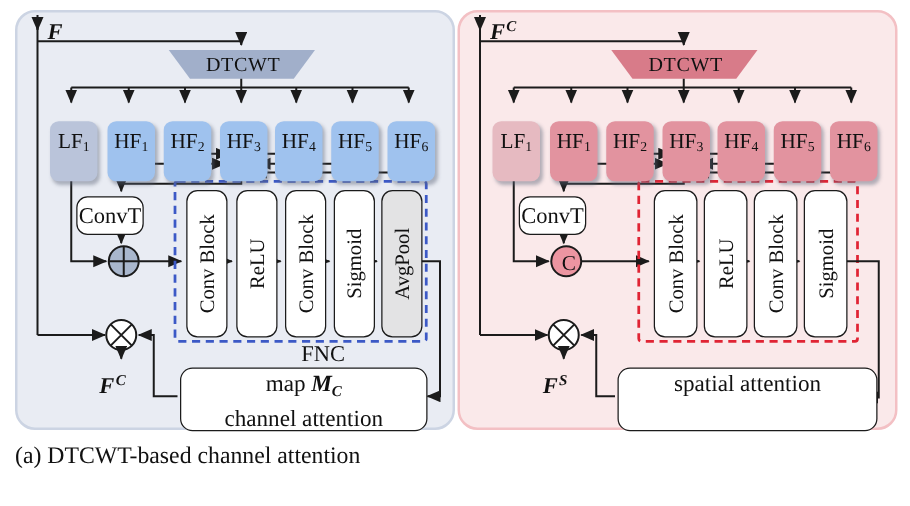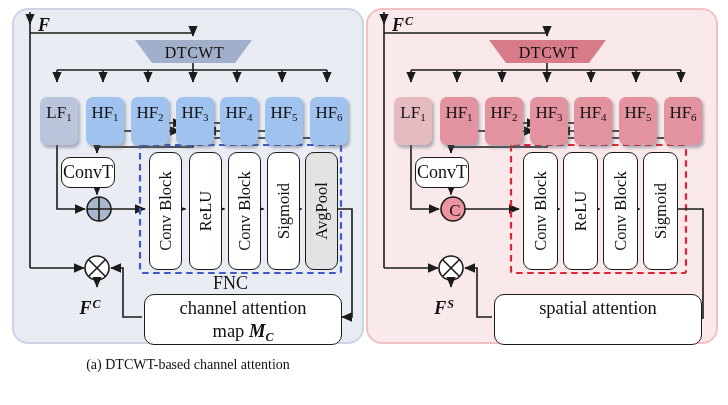--- a/index.html
+++ b/index.html
@@ -36,21 +36,21 @@
   .block.gray{background:#e3e3e4;}
   .block .vtext{position:absolute;left:50%;top:50%;transform:translate(-50%,-50%) rotate(-90deg);
                 white-space:nowrap;font-size:16.5px;}
   .fn-label{top:263px;height:20px;text-align:center;font-size:18px;line-height:20px;}
   
   .map-box{top:284px;height:51px;background:#fff;border:1.6px solid #1b1b1b;border-radius:10px;
            text-align:center;font-size:18.5px;line-height:23px;padding-top:2px;}
   .map-box .var{font-weight:bold;font-style:italic;}
   .map-box .var sub{font-size:12px;font-weight:bold;vertical-align:-4px;}
   
-  .caption{position:absolute;top:352px;height:28px;text-align:center;font-size:14px;line-height:26px;}
+  .caption{position:absolute;top:352px;height:28px;font-size:19px;line-height:26px;}
   .caption-a{left:12px;width:352px;}
   .caption-b{left:366px;width:352px;}
 </style>
 </head>
 <body>
 
 <div class="page">
 
   <section class="panel panel-a" style="--bg: #e9ecf3; --bd: #ccd4e3; --trap: #a1afca; --hf: #9fc2ee; --lf: #bac4da; --dash: #3c59c6; --c2fill: #a9b7cd;">
     <svg class="wires" viewBox="0 0 352 336">
@@ -128,25 +128,25 @@
     <div class="abs block" style="left:214px;width:33px">
         <span class="vtext">Conv Block</span>
       </div>
     <div class="abs block" style="left:253px;width:33px">
         <span class="vtext">Sigmoid</span>
       </div>
     <div class="abs block gray" style="left:291px;width:33px">
         <span class="vtext">AvgPool</span>
       </div>
 
-    <div class="abs fn-label" style="left:116px;width:201px">FNC</div>
+    <div class="abs fn-label" style="left:144px;width:201px">FNC</div>
 
     <div class="abs map-box" style="left:130px;width:198px">
+      <div><span>map</span> <span class="var"><span>M</span><sub>C</sub></span></div>
       <div>channel attention</div>
-      <div><span>map</span> <span class="var"><span>M</span><sub>C</sub></span></div>
     </div>
 
     <div class="abs varlabel output-label"><span>F</span><sup>C</sup></div>
   </section>
 
   <section class="panel panel-b" style="--bg: #fae9ea; --bd: #f3c0c4; --trap: #d87b89; --hf: #e2939f; --lf: #e6bac1; --dash: #e02434; --c2fill: #ec95a1;">
     <svg class="wires" viewBox="0 0 352 336">
       <defs>
         <marker id="arrB" markerWidth="8" markerHeight="7" refX="6.5" refY="3" orient="auto">
           <path d="M0,0 L7,3 L0,6 z" fill="#1b1b1b"></path>

